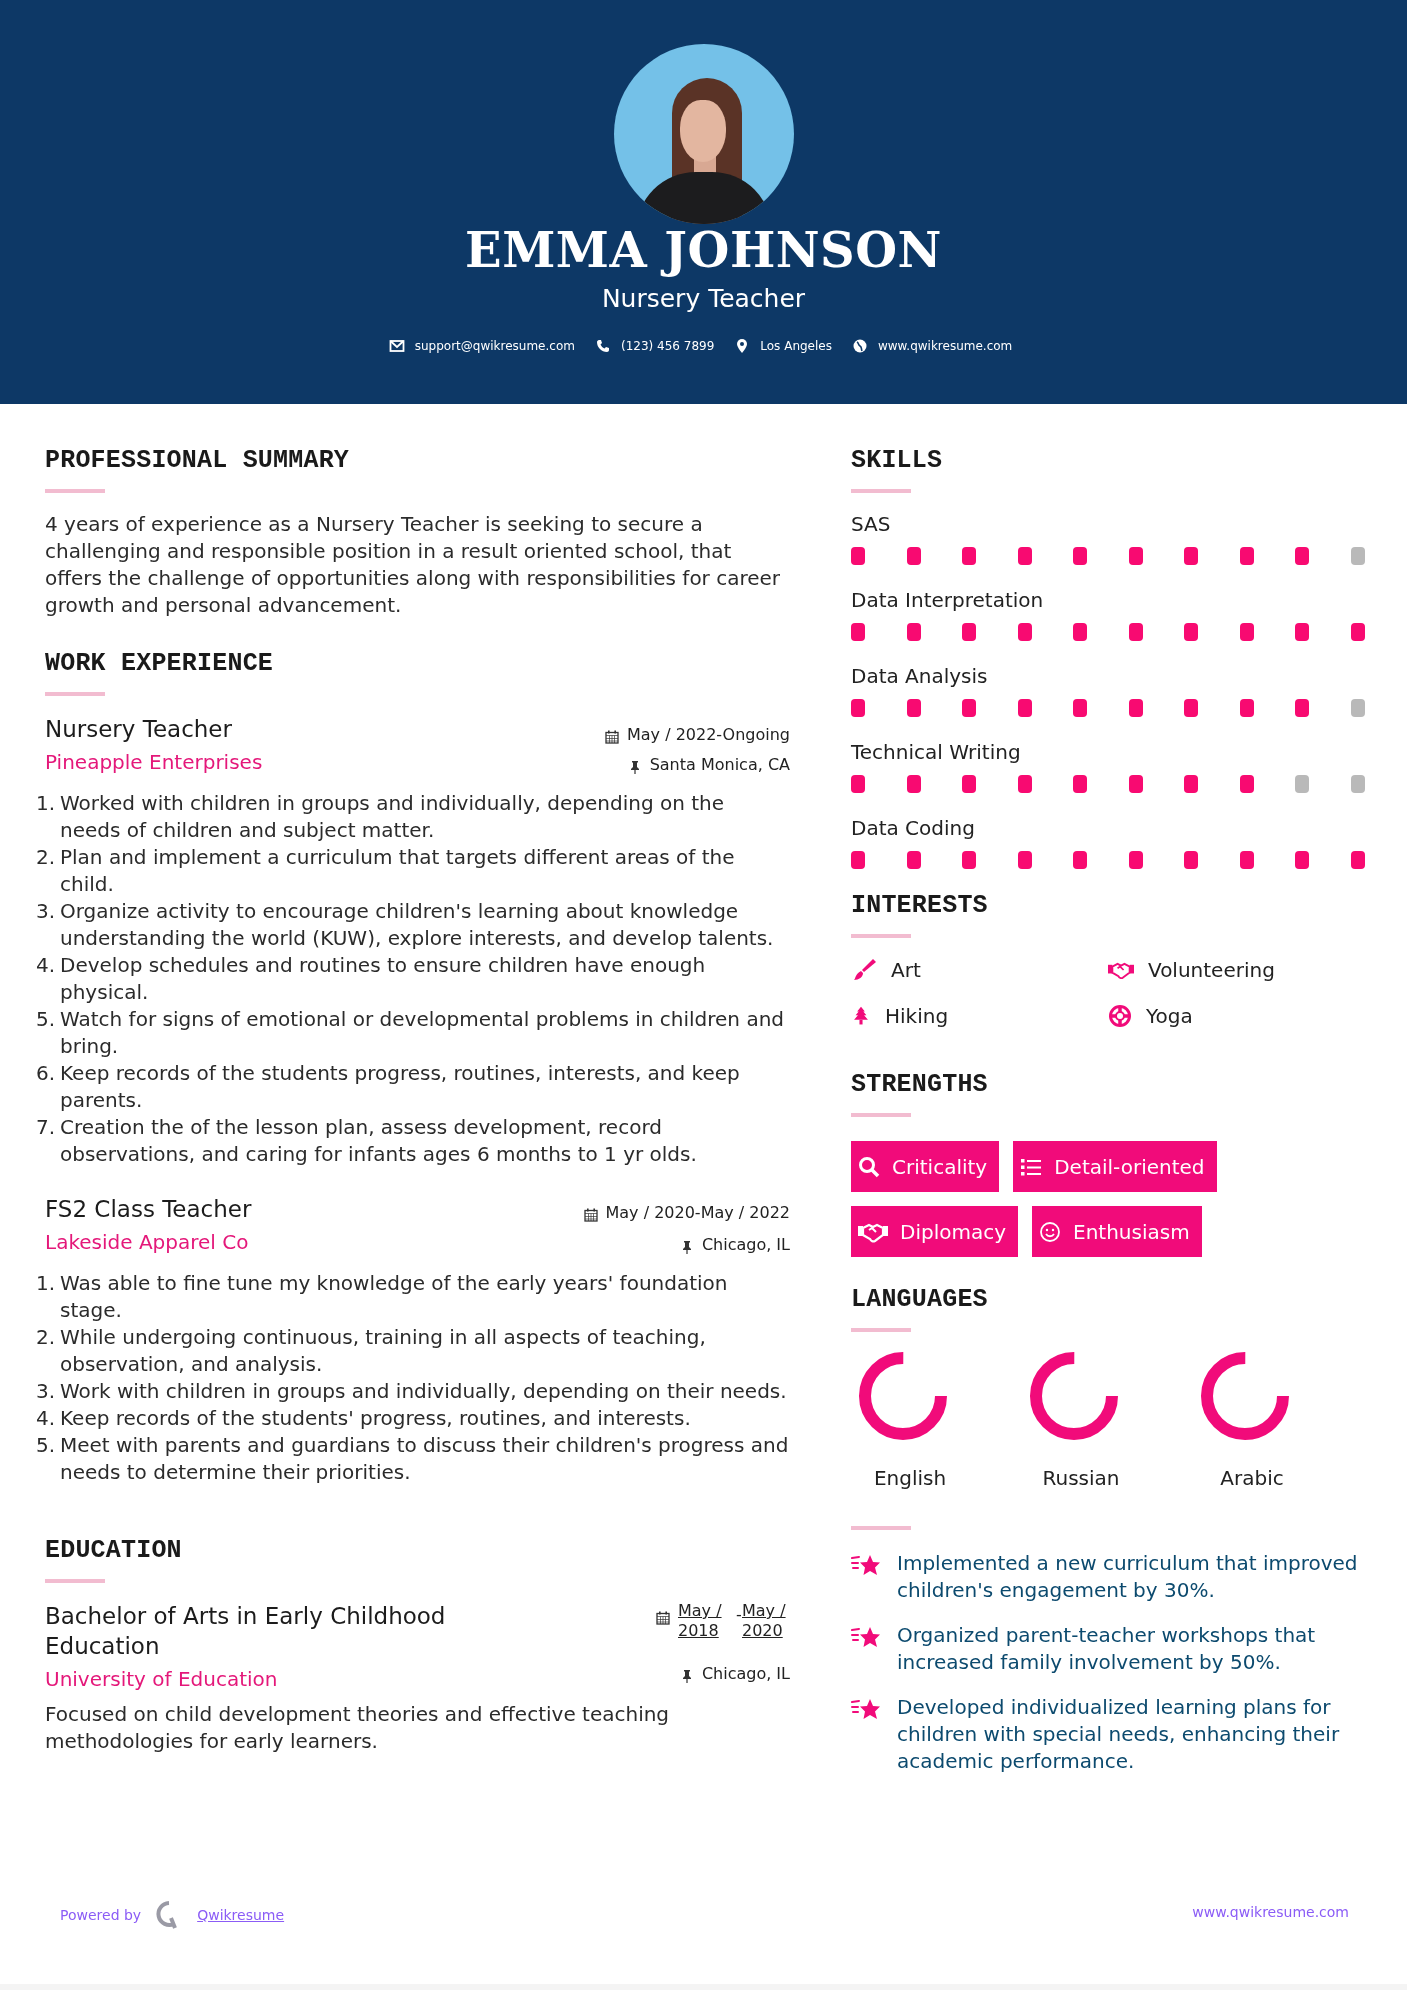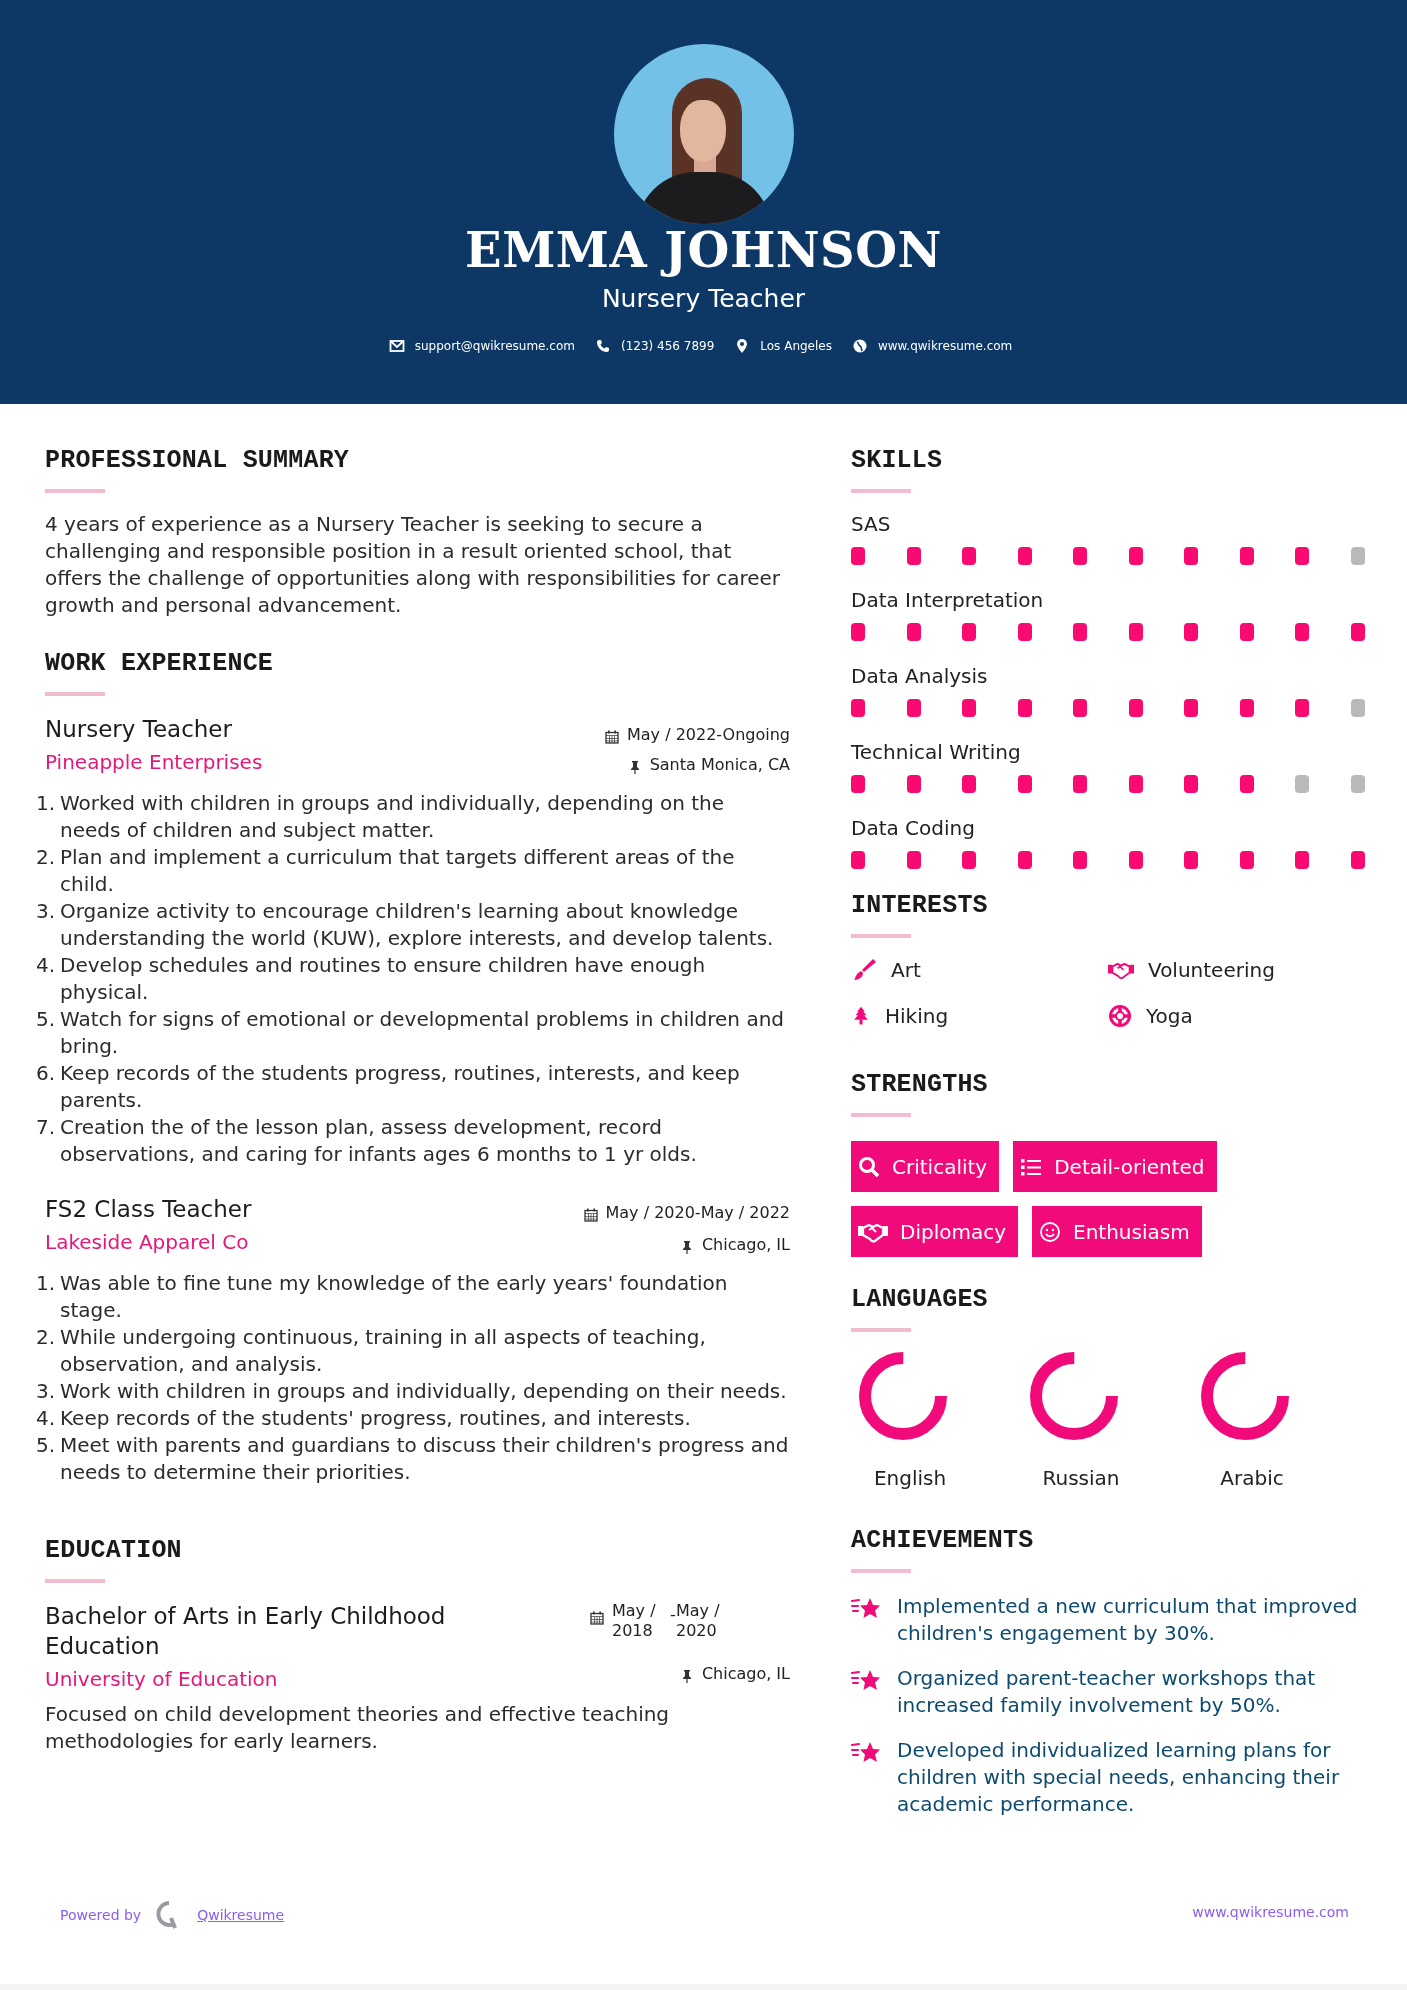--- a/index.html
+++ b/index.html
@@ -229,21 +229,21 @@
 
   <div style="margin-top:50px">
     <div class="section-title">EDUCATION</div>
     <div class="section-rule"></div>
     <div class="job-head">
       <div style="width:470px">
         <div class="job-title">Bachelor of Arts in Early Childhood Education</div>
         <div class="job-company">University of Education</div>
       </div>
       <div class="meta" style="width:200px">
-        <div style="display:flex; gap:8px; align-items:flex-start; font-size:16px; line-height:20px;">
+        <div style="display:flex; justify-content:flex-end; gap:8px; align-items:flex-start; font-size:16px; line-height:20px;text-decoration:underline;">
           <svg viewBox="0 0 14 14" style="width:14px;height:14px;margin-top:10px">
               <rect x="1" y="2.5" width="12" height="10.5" fill="none" stroke="#333" stroke-width="1.3"></rect>
               <rect x="3" y="0.5" width="1.6" height="3" fill="#333"></rect>
               <rect x="9.4" y="0.5" width="1.6" height="3" fill="#333"></rect>
               <path d="M1 5.5 H13 M1 8.5 H13 M1 11 H13 M4.5 5.5 V13 M7 5.5 V13 M9.5 5.5 V13" stroke="#333" stroke-width="0.7"></path>
             </svg>
           <div style="text-align:left; width:56px">
             <div>May /</div>
             <div>2018</div>
           </div>
@@ -440,21 +440,20 @@
         <div class="lang">
           <svg viewBox="0 0 92 92">
             <circle cx="46" cy="46" r="38" fill="none" stroke="#f10b7a" stroke-width="12" stroke-dasharray="179.0707812546182 238.76104167282426" transform="rotate(0 46 46)"></circle>
           </svg>
           <div class="lname">Arabic</div>
         </div>
       </div>
   </div>
 
   <div style="margin-top:36px">
-    <div class="section-title">ACHIEVEMENTS</div>
     <div class="section-rule" style="margin-bottom:20px"></div>
     <div class="ach">
       <svg viewBox="0 0 32 28">
           <path d="M19 3 L22 10 L29 10.5 L24 15.5 L26 23 L19 19 L12.5 23 L14 15.5 L9 10.5 L16 10 Z" fill="#f10b7a"></path>
           <path d="M1 6 L8 5 M1 11 L7 11 M2 16 L7 16" stroke="#f10b7a" stroke-width="2" stroke-linecap="round"></path>
         </svg>
       <span>Implemented a new curriculum that improved children's engagement by 30%.</span>
     </div>
     <div class="ach">
       <svg viewBox="0 0 32 28">

